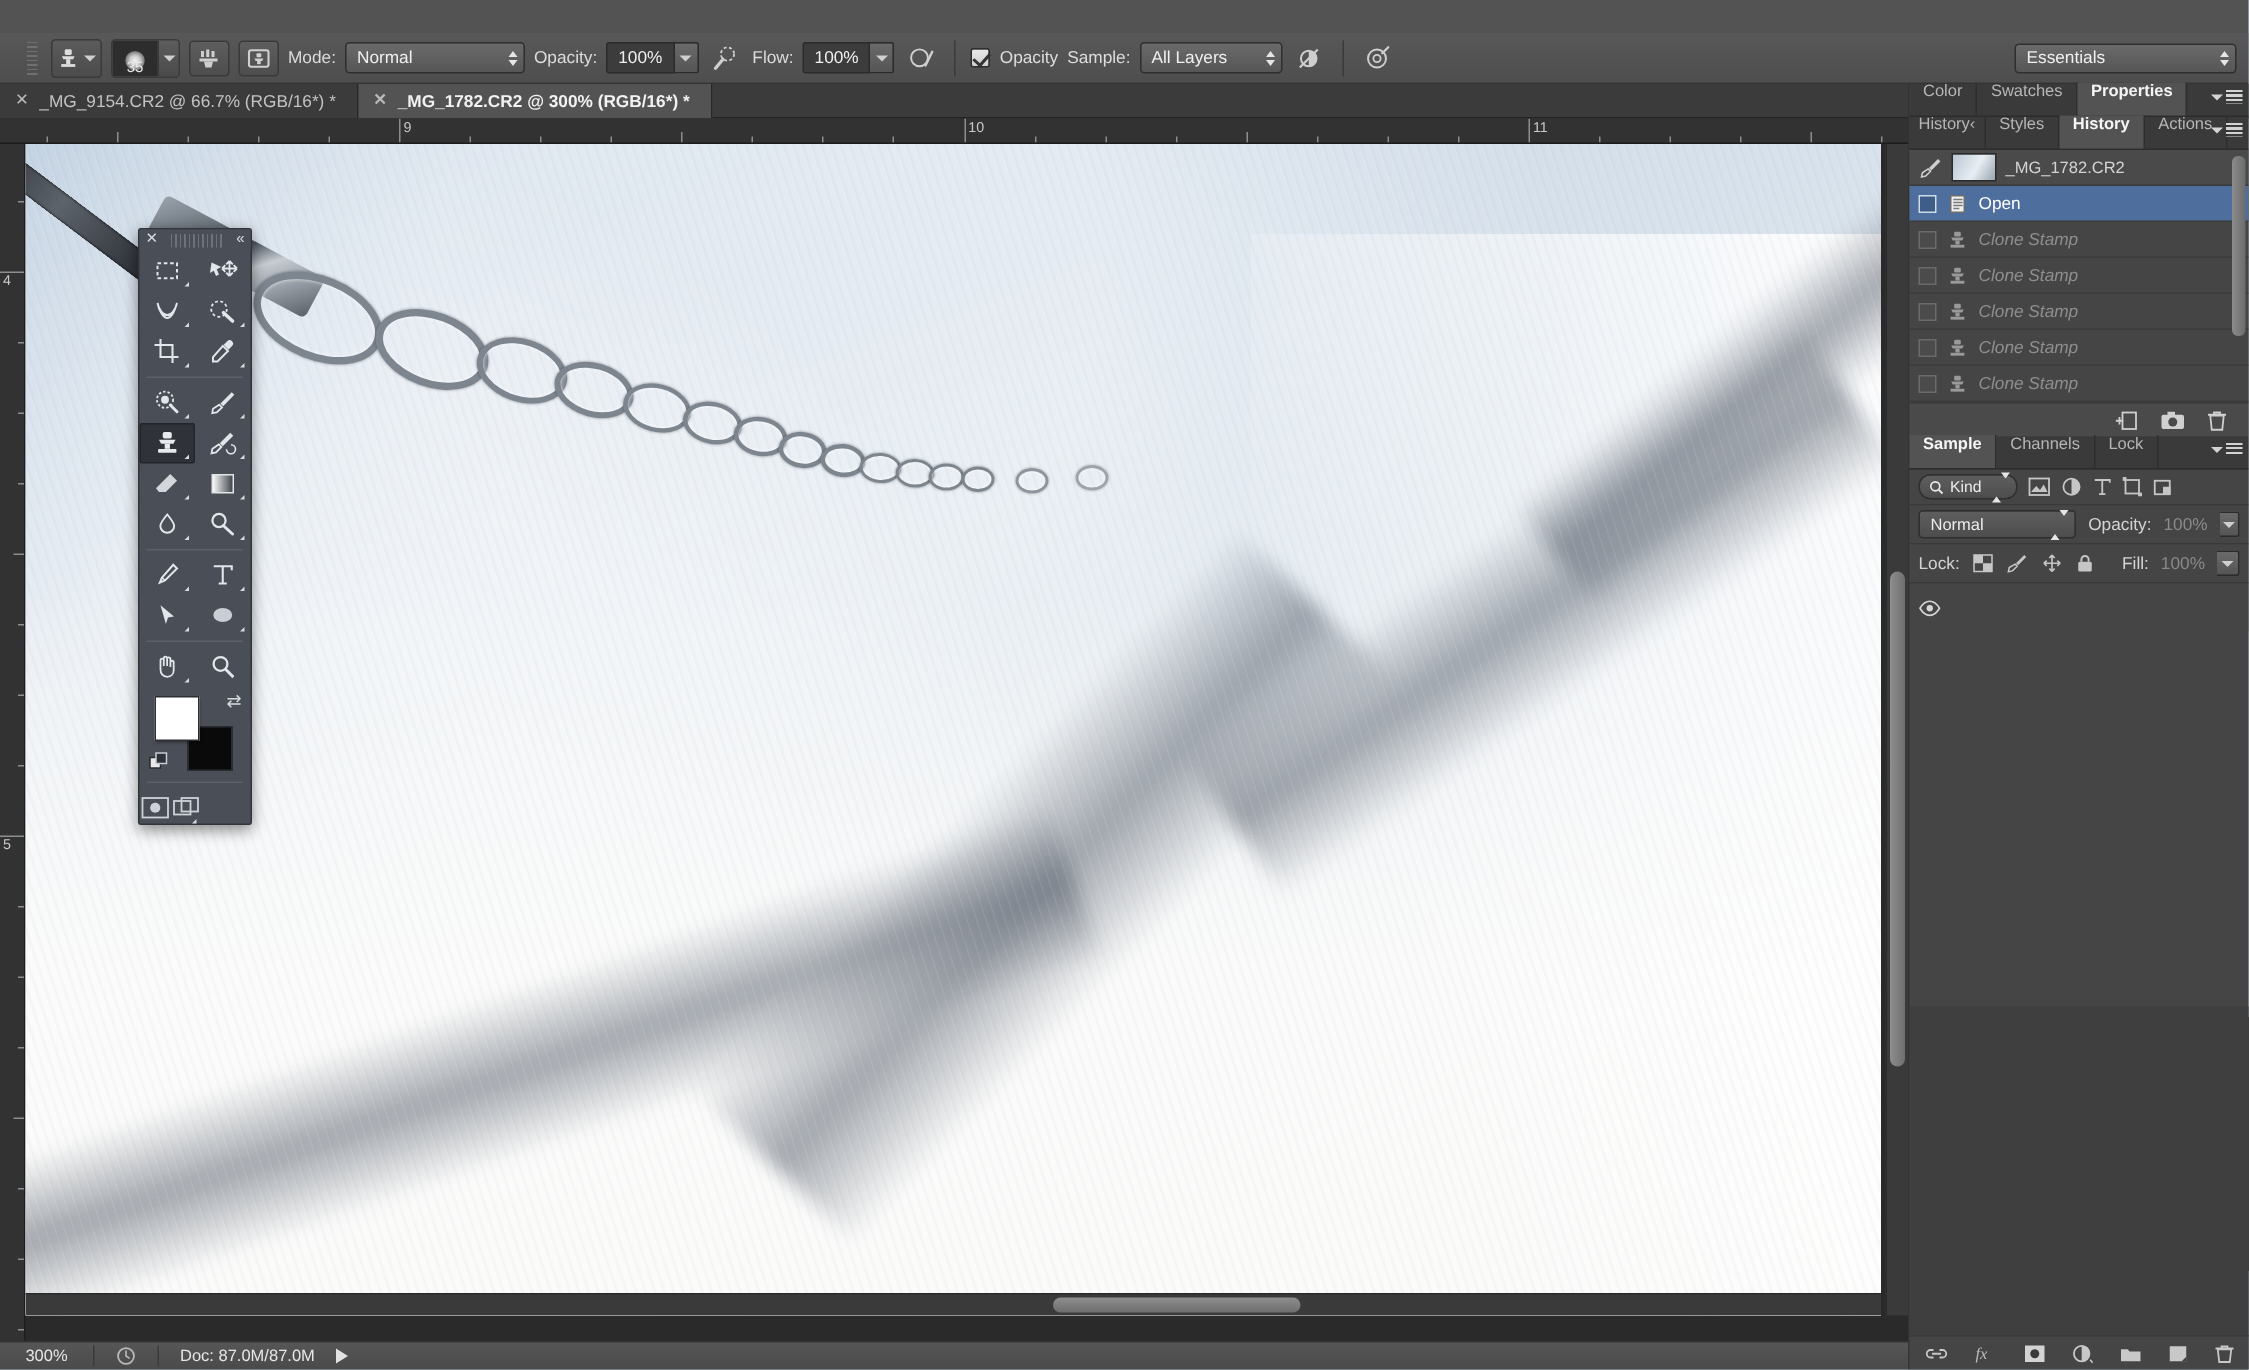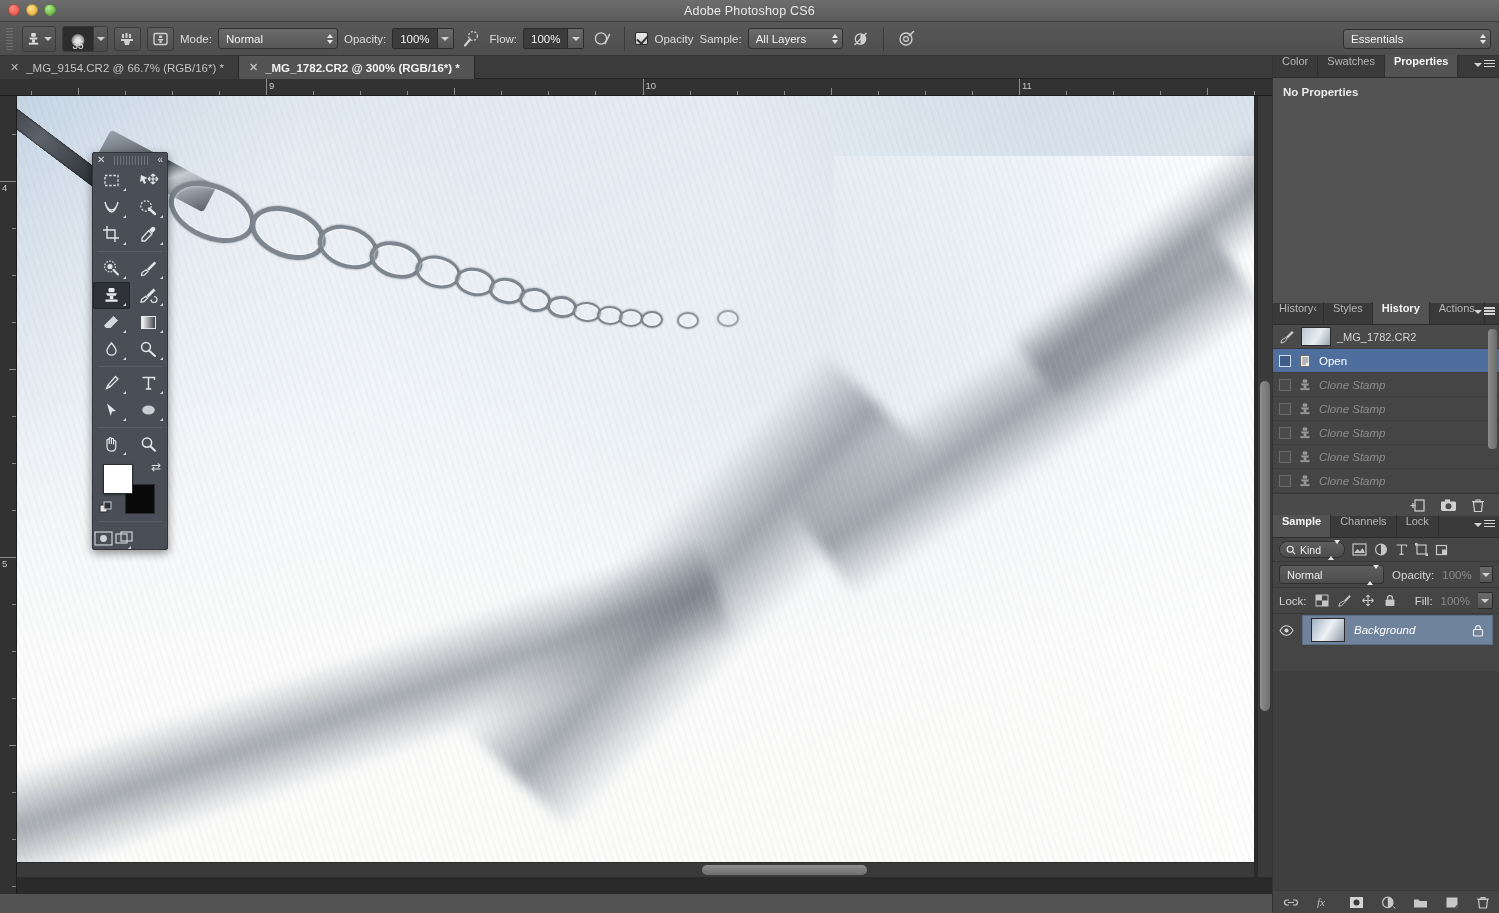--- a/index.html
+++ b/index.html
@@ -25,21 +25,21 @@
   .tl{ width:12px;height:12px;border-radius:50%; border:1px solid rgba(0,0,0,.25);}
   .tl.r{ background:radial-gradient(circle at 35% 30%, #ff8a80, #e0493f);}
   .tl.y{ background:radial-gradient(circle at 35% 30%, #ffe08a, #dfa62b);}
   .tl.g{ background:radial-gradient(circle at 35% 30%, #b7eb8f, #4fa52e);}
 
   
   .optionsbar{
     position:absolute; left:0; top:22px; width:1499px; height:34px;
     background:linear-gradient(#585858,#4e4e4e);
     border-bottom:1px solid #343434;
-    display:flex; align-items:center; padding-left:6px; gap:6px;
+    display:flex; align-items:center; padding-left:18px; gap:6px;
   }
   .grip{ width:7px;height:22px;
     background:repeating-linear-gradient(to bottom,#777 0 1px,transparent 1px 3px);
     opacity:.8; margin-right:3px;}
   .obtn{
     height:24px; min-width:26px; border:1px solid #3a3a3a; border-radius:3px;
     background:linear-gradient(#5e5e5e,#4d4d4d);
     display:flex;align-items:center;justify-content:center;
     color:#e0e0e0; padding:0 4px;
   }
@@ -219,28 +219,20 @@
      background:#454545; border-top:1px solid #393939;
      display:flex;align-items:center;justify-content:center; gap:17px;}
   .layers-empty{ background:#3f3f3f; }
   svg{ display:block; }
 </style>
 </head>
 <body>
 
 <div id="app">
 
-  <div class="titlebar">
-    <div class="traffic">
-      <div class="tl r"></div>
-      <div class="tl y"></div>
-      <div class="tl g"></div>
-    </div>
-    <div class="title">Adobe Photoshop CS6</div>
-  </div>
 
   <div class="optionsbar">
     <div class="grip"></div>
 
     <div class="toolwell">
       <svg class="stamp-ico" viewBox="0 0 16 16">
         <rect x="5.5" y="2" width="5" height="4" rx="1" fill="#dcdcdc"></rect>
         <path d="M3.5 7h9l-1 2h-7z" fill="#dcdcdc"></path>
         <rect x="6.5" y="9" width="3" height="3.5" fill="#dcdcdc"></rect>
         <rect x="3" y="12.5" width="10" height="2" fill="#dcdcdc"></rect>
@@ -661,40 +653,50 @@
       <div class="tcell">
         <svg width="21" height="17" viewBox="0 0 21 17">
           <rect x="2" y="4" width="11" height="9" fill="none" stroke="#cdd2d8" stroke-width="1.2"></rect>
           <rect x="7" y="2" width="11" height="9" fill="none" stroke="#cdd2d8" stroke-width="1.2"></rect>
         </svg>
           <i class="cnr"></i>
       </div>
     </div>
   </div>
 
+  <div class="statusbar">
+    <div class="sb-zoom">300%</div>
+    <div class="sb-sep"></div>
+    <div style="width:42px;display:flex;align-items:center;justify-content:center">
+      <svg width="14" height="14" viewBox="0 0 14 14">
+        <circle cx="7" cy="7" r="5.3" fill="none" stroke="#b9b9b9" stroke-width="1.2"></circle>
+        <path d="M7 3.4V7l2.4 1.6" stroke="#b9b9b9" stroke-width="1.1" fill="none"></path>
+      </svg>
+    </div>
+    <div class="sb-sep"></div>
+    <div class="sb-doc">Doc: 87.0M/87.0M</div>
+    <div class="playtri"></div>
+  </div>
 
   <div class="rightcol">
 
     <div class="pnl-tabs">
       <div class="ptab">
           <span>Color</span>
         </div>
       <div class="ptab">
           <span>Swatches</span>
         </div>
       <div class="ptab active">
           <span>Properties</span>
         </div>
       <div class="pnl-menu">
         <div class="tri" style="border-top-color:#d3d3d3"></div>
         <div class="menu-lines"></div>
       </div>
-    </div>
-    <div class="prop-body">
-      <div class="prop-title">No Properties</div>
     </div>
 
     <div class="pnl-tabs">
       <div class="ptab" style="padding:0 6px">
           <span>History‹</span>
         </div>
       <div class="ptab">
           <span>Styles</span>
         </div>
       <div class="ptab active">
@@ -888,28 +890,20 @@
       <span class="numdrop" style="height:17px;width:15px">
           <i class="tri"></i>
         </span>
     </div>
 
     <div class="layer-item">
       <svg width="15" height="13" viewBox="0 0 15 13">
         <path d="M1 6.5C3 3 5.2 1.8 7.5 1.8S12 3 14 6.5c-2 3.5-4.2 4.7-6.5 4.7S3 10 1 6.5z" fill="none" stroke="#d6d6d6" stroke-width="1.1"></path>
         <circle cx="7.5" cy="6.5" r="2.1" fill="#d6d6d6"></circle>
       </svg>
-      <div class="sel-wrap">
-        <div class="lay-thumb"></div>
-        <span class="lay-name">Background</span>
-        <svg width="12" height="13" viewBox="0 0 12 13" style="margin-left:auto">
-          <rect x="1.5" y="5.5" width="9" height="6.5" rx="1" fill="none" stroke="#e8ecf1" stroke-width="1.2"></rect>
-          <path d="M3.6 5.5V4a2.4 2.4 0 0 1 4.8 0v1.5" fill="none" stroke="#e8ecf1" stroke-width="1.2"></path>
-        </svg>
-      </div>
     </div>
 
     <div class="layers-empty" style="position:absolute;left:0;top:615px;width:227px;height:219px;"></div>
 
     <div class="lay-foot">
       <svg width="16" height="13" viewBox="0 0 16 13">
         <path d="M6 4H4a2.5 2.5 0 0 0 0 5h2M10 4h2a2.5 2.5 0 0 1 0 5h-2M5 6.5h6" stroke="#c8c8c8" stroke-width="1.2" fill="none"></path>
       </svg>
       <svg width="16" height="13" viewBox="0 0 16 13">
         <text x="1" y="10" font-family="Liberation Serif, serif" font-style="italic" font-size="11" fill="#bdbdbd">fx</text>

